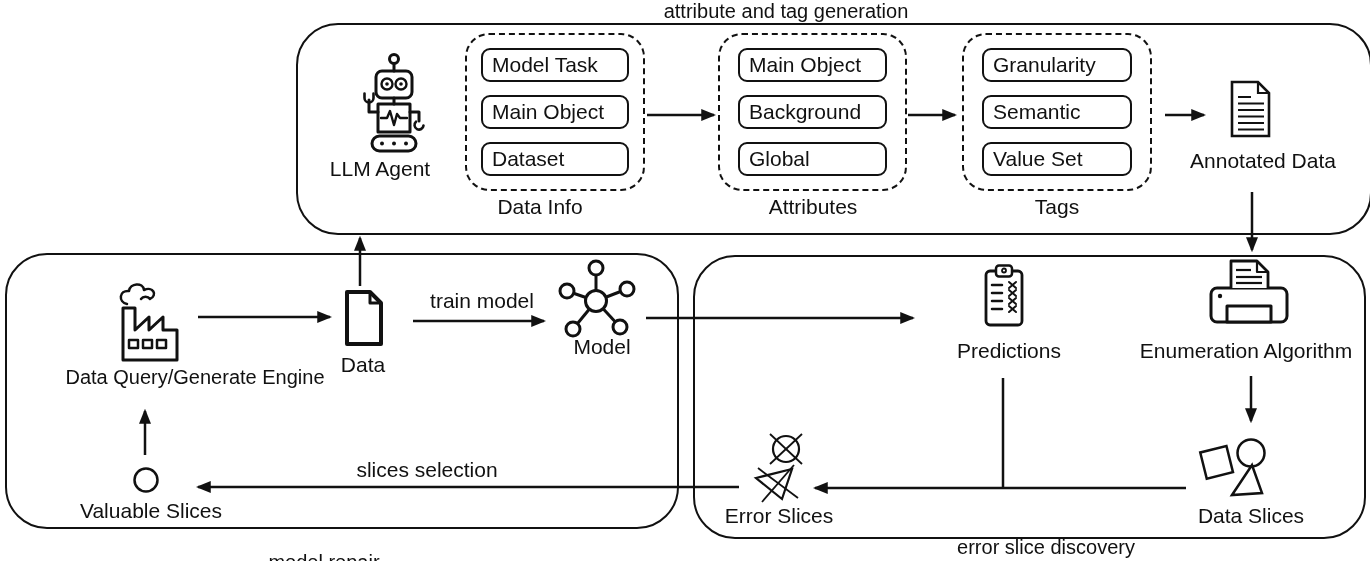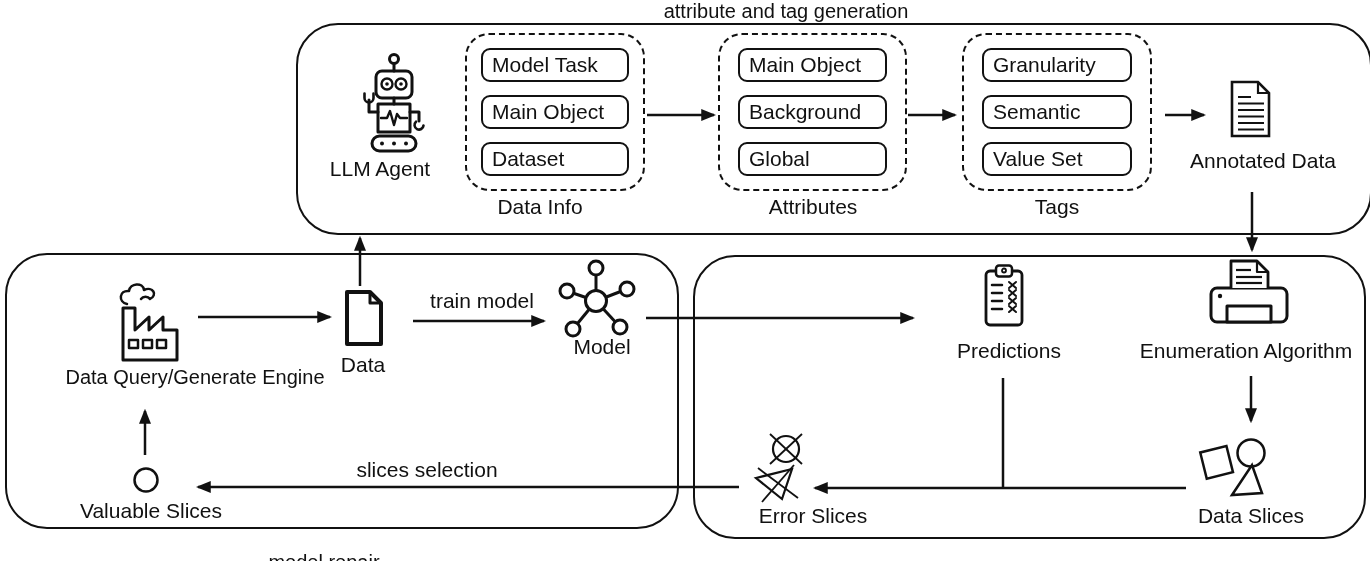--- a/index.html
+++ b/index.html
@@ -23,20 +23,21 @@
 <body>
 
 <div id="canvas">
 
   <div class="bigbox" style="left:296px;top:23px;width:1072px;height:208px;"></div>
   <div class="bigbox" style="left:5px;top:253px;width:670px;height:272px;"></div>
   <div class="bigbox" style="left:693px;top:255px;width:669px;height:280px;"></div>
 
   <div class="lbl cap" style="left:786px;top:0px;">attribute and tag generation</div>
   <div class="lbl cap" style="left:324px;top:531px;margin-top:20px;">model repair</div>
+  <div class="lbl cap" style="left:1046px;top:536px;">error slice discovery</div>
 
   <div class="icon" style="left:352px;top:52px;">
     <svg width="84" height="100" viewBox="0 0 84 100" fill="none" stroke="#111" stroke-width="3" stroke-linecap="round" stroke-linejoin="round">
       <circle cx="42" cy="7" r="4.5"></circle>
         <line x1="42" y1="11.5" x2="42" y2="19"></line>
       <rect x="24" y="19" width="36" height="27" rx="6"></rect>
       <circle cx="35" cy="32" r="5.5" stroke-width="2.4"></circle>
         <circle cx="35" cy="32" r="1.8" fill="#111" stroke="none"></circle>
       <circle cx="49" cy="32" r="5.5" stroke-width="2.4"></circle>
         <circle cx="49" cy="32" r="1.8" fill="#111" stroke="none"></circle>
@@ -177,21 +178,21 @@
   <div class="icon" style="left:750px;top:428px;">
     <svg width="64" height="76" viewBox="0 0 64 76" fill="none" stroke="#111">
       <circle cx="36" cy="21" r="13" stroke-width="2.2"></circle>
       <line x1="20" y1="6" x2="52" y2="36" stroke-width="1.8"></line>
       <line x1="52" y1="6" x2="20" y2="36" stroke-width="1.8"></line>
       <path d="M6,50 L42,41 L32,71 Z" stroke-width="2.2"></path>
       <line x1="8" y1="40" x2="48" y2="70" stroke-width="1.8"></line>
       <line x1="44" y1="37" x2="12" y2="74" stroke-width="1.8"></line>
     </svg>
   </div>
-  <div class="lbl" style="left:813px;top:504px;">Error Slices</div>
+  <div class="lbl" style="left:779px;top:504px;">Error Slices</div>
 
   <div class="icon" style="left:1196px;top:438px;">
     <svg width="92" height="62" viewBox="0 0 92 62" fill="none" stroke="#111" stroke-width="2.5">
       <rect x="7" y="11" width="27" height="27" transform="rotate(-14 20 24)"></rect>
       <circle cx="55" cy="15" r="13.5"></circle>
       <path d="M36,57 L56,27 L66,55 Z"></path>
     </svg>
   </div>
   <div class="lbl" style="left:1251px;top:504px;text-align:right;">Data Slices</div>
 

